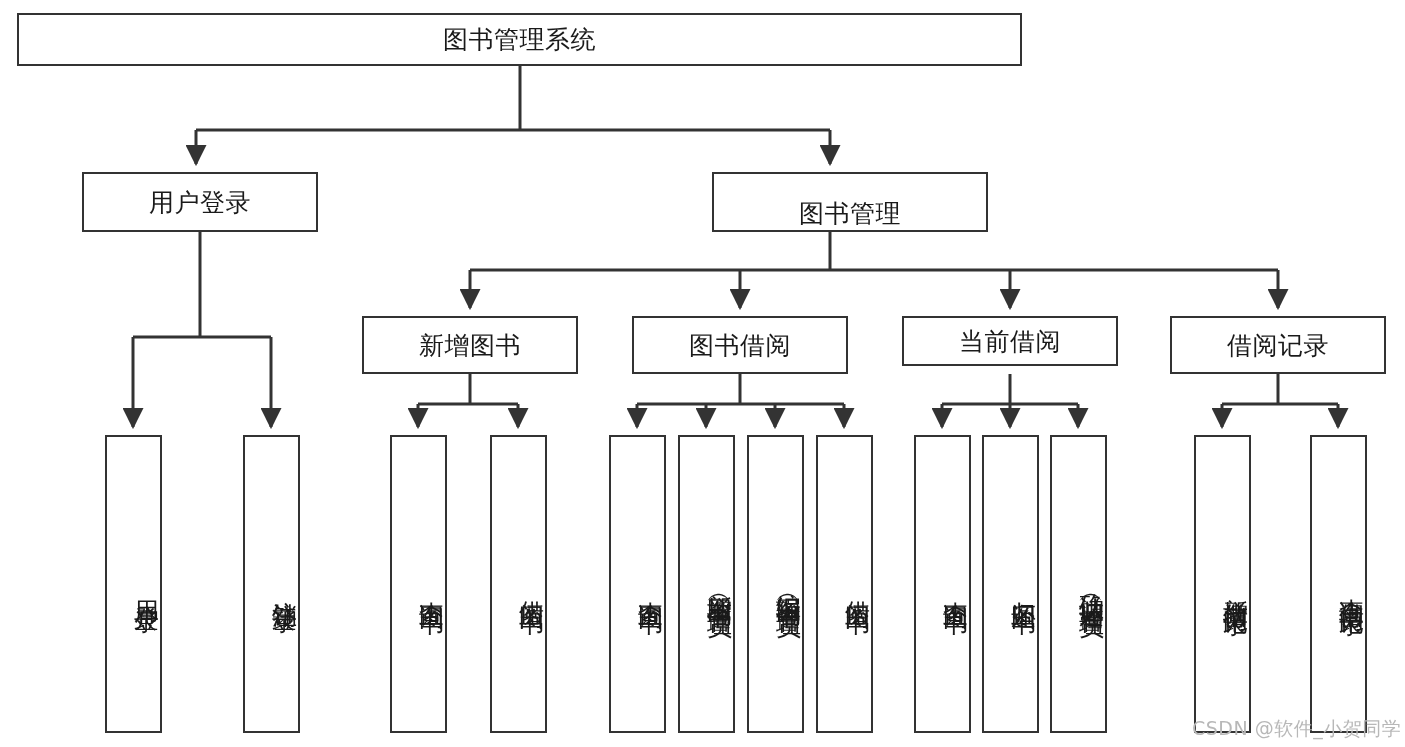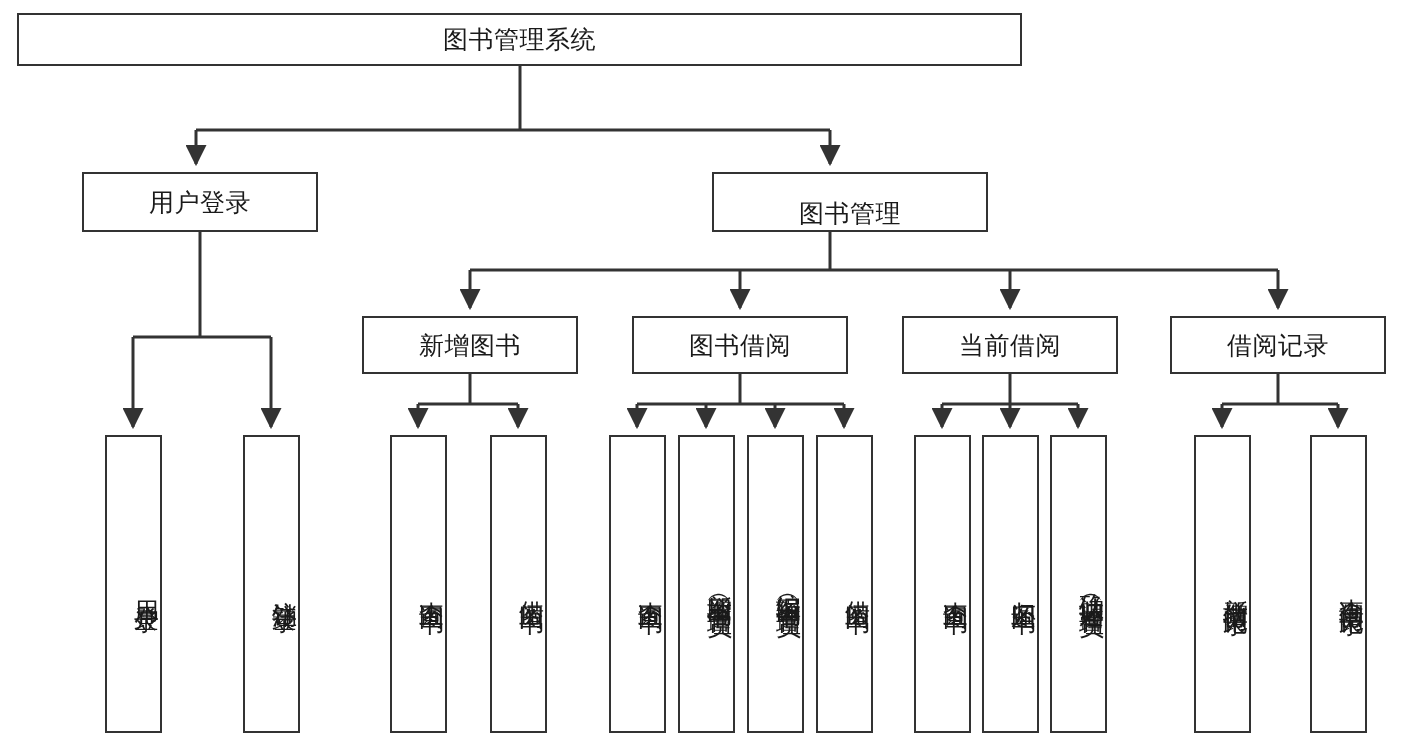--- a/index.html
+++ b/index.html
@@ -133,21 +133,21 @@
   <div class="node node-h" style="left:712px; top:172px; width:276px; height:60px;align-items:flex-end;">
     <span>图书管理</span>
   </div>
 
   <div class="node node-h" style="left:362px; top:316px; width:216px; height:58px;">
     <span>新增图书</span>
   </div>
   <div class="node node-h" style="left:632px; top:316px; width:216px; height:58px;text-align:center;">
     <span>图书借阅</span>
   </div>
-  <div class="node node-h" style="left:902px; top:316px; width:216px; height:58px;">
+  <div class="node node-h" style="left:902px; top:316px; width:216px; height:50px;">
     <span>当前借阅</span>
   </div>
   <div class="node node-h" style="left:1170px; top:316px; width:216px; height:58px;font-family:Liberation Serif, serif;">
     <span>借阅记录</span>
   </div>
 
   <div class="node node-v" style="left:105px; top:435px; width:57px; height:298px;">
     <span class="vtext">用户登录</span>
   </div>
   <div class="node node-v" style="left:243px; top:435px; width:57px; height:298px;">
@@ -184,14 +184,15 @@
     <span class="vtext">确认归还（管理员）</span>
   </div>
 
   <div class="node node-v" style="left:1194px; top:435px; width:57px; height:298px;">
     <span class="vtext">新增借阅记录</span>
   </div>
   <div class="node node-v" style="left:1310px; top:435px; width:57px; height:298px;">
     <span class="vtext">查询借阅记录</span>
   </div>
 
+  <div class="watermark" style="left:1192px; top:716px;">CSDN @软件_小贺同学</div>
 
 </div>
 
 </body></html>

